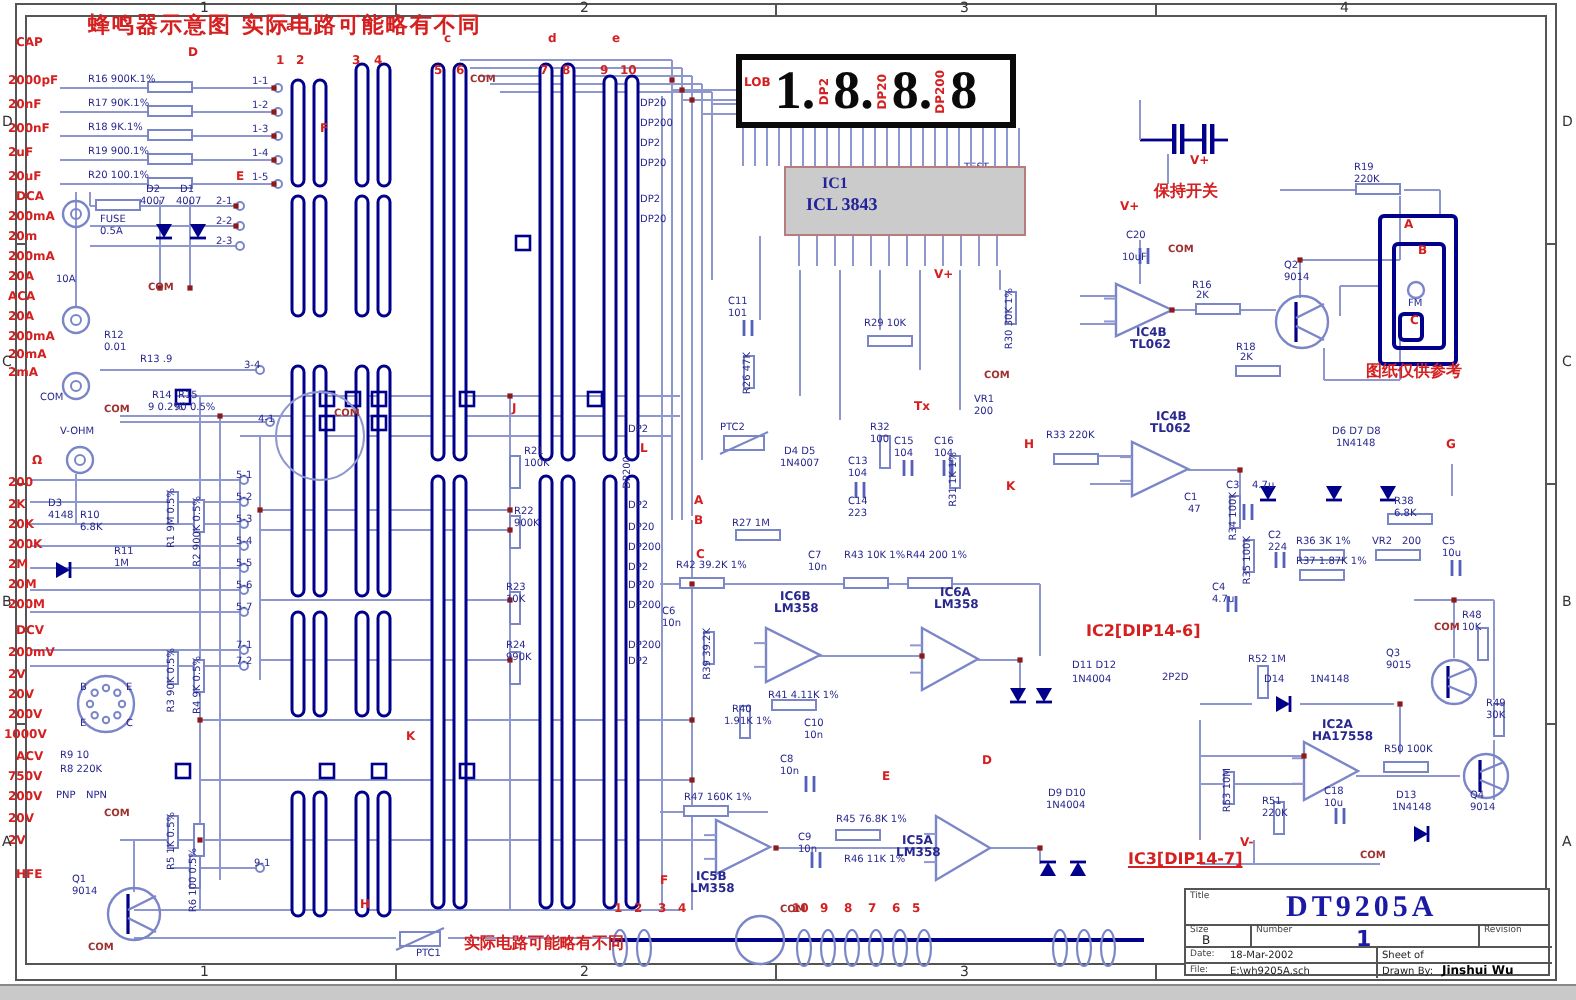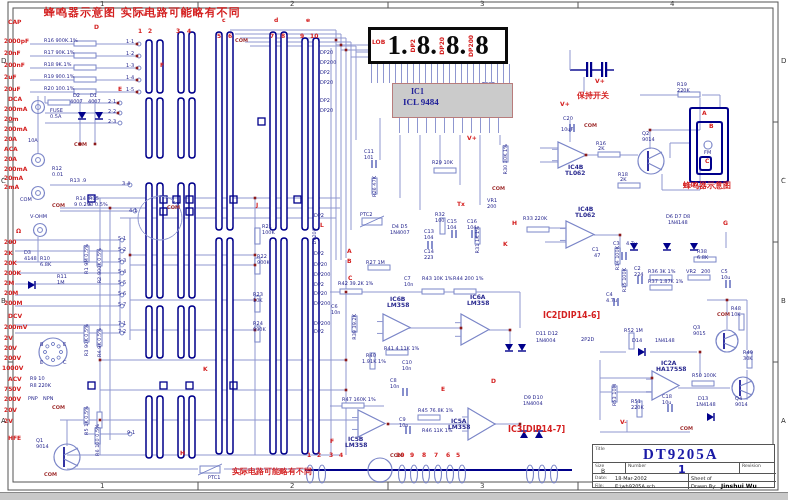--- a/index.html
+++ b/index.html
@@ -588,24 +588,24 @@
       <span class="lbl r" style="left: 410px; top: 452px;">9</span>
       <span class="lbl r" style="left: 422px; top: 452px;">8</span>
       <span class="lbl r" style="left: 434px; top: 452px;">7</span>
       <span class="lbl r" style="left: 446px; top: 452px;">6</span>
       <span class="lbl r" style="left: 456px; top: 452px;">5</span>
       <span class="lbl r" style="left: 702px; top: 110px;">A</span>
       <span class="lbl r" style="left: 709px; top: 123px;">B</span>
       <span class="lbl r" style="left: 705px; top: 158px;">C</span>
       <span class="lbl rh" style="left: 44px; top: 7px;">蜂鸣器示意图  实际电路可能略有不同</span>
       <span class="lbl rb" style="left: 577px; top: 92px;">保持开关</span>
-      <span class="lbl rb" style="left: 683px; top: 182px;">蜂鸣器示意图</span>
+      <span class="lbl rb" style="left: 683px; top: 182px;">图纸仅供参考</span>
       <span class="lbl rb" style="left: 232px; top: 468px;">实际电路可能略有不同</span>
       <span class="lbl rb" style="left: 543px; top: 312px;">IC2[DIP14-6]</span>
-      <span class="lbl rb" style="left: 508px; top: 426px;">IC3[DIP14-7]</span>
+      <span class="lbl rb" style="left: 564px; top: 426px; text-decoration: underline;">IC3[DIP14-7]</span>
       <span class="lbl d" style="left: 74px; top: 142px;">COM</span>
       <span class="lbl d" style="left: 52px; top: 203px;">COM</span>
       <span class="lbl d" style="left: 167px; top: 205px;">COM</span>
       <span class="lbl d" style="left: 52px; top: 405px;">COM</span>
       <span class="lbl d" style="left: 44px; top: 472px;">COM</span>
       <span class="lbl d" style="left: 235px; top: 38px;">COM</span>
       <span class="lbl d" style="left: 390px; top: 453px;">COM</span>
       <span class="lbl d" style="left: 584px; top: 123px;">COM</span>
       <span class="lbl d" style="left: 492px; top: 186px;">COM</span>
       <span class="lbl d" style="left: 717px; top: 312px;">COM</span>
@@ -850,21 +850,21 @@
     <span class="dpv">DP20</span>
     <span class="digit">8.</span>
     <span class="dpv">DP200</span>
     <span class="digit">8</span>
   </div>
   <span id="lob">LOB</span>
   <div id="pingrid1"></div>
 
   <div id="ic1">
     <span class="nm">IC1</span>
-    <span class="pt">ICL 9484</span>
+    <span class="pt">ICL 3843</span>
   </div>
   <div id="pingrid2"></div>
 
   <div id="titleblock">
     <div id="tb-title">
       <span class="cell-lab" style="position:absolute;left:2px;top:1px;">Title</span>
       <span class="big">DT9205A</span>
     </div>
     <div id="tb-size">
       <span class="cell-lab" style="position:absolute;left:2px;top:0px;">Size</span>

